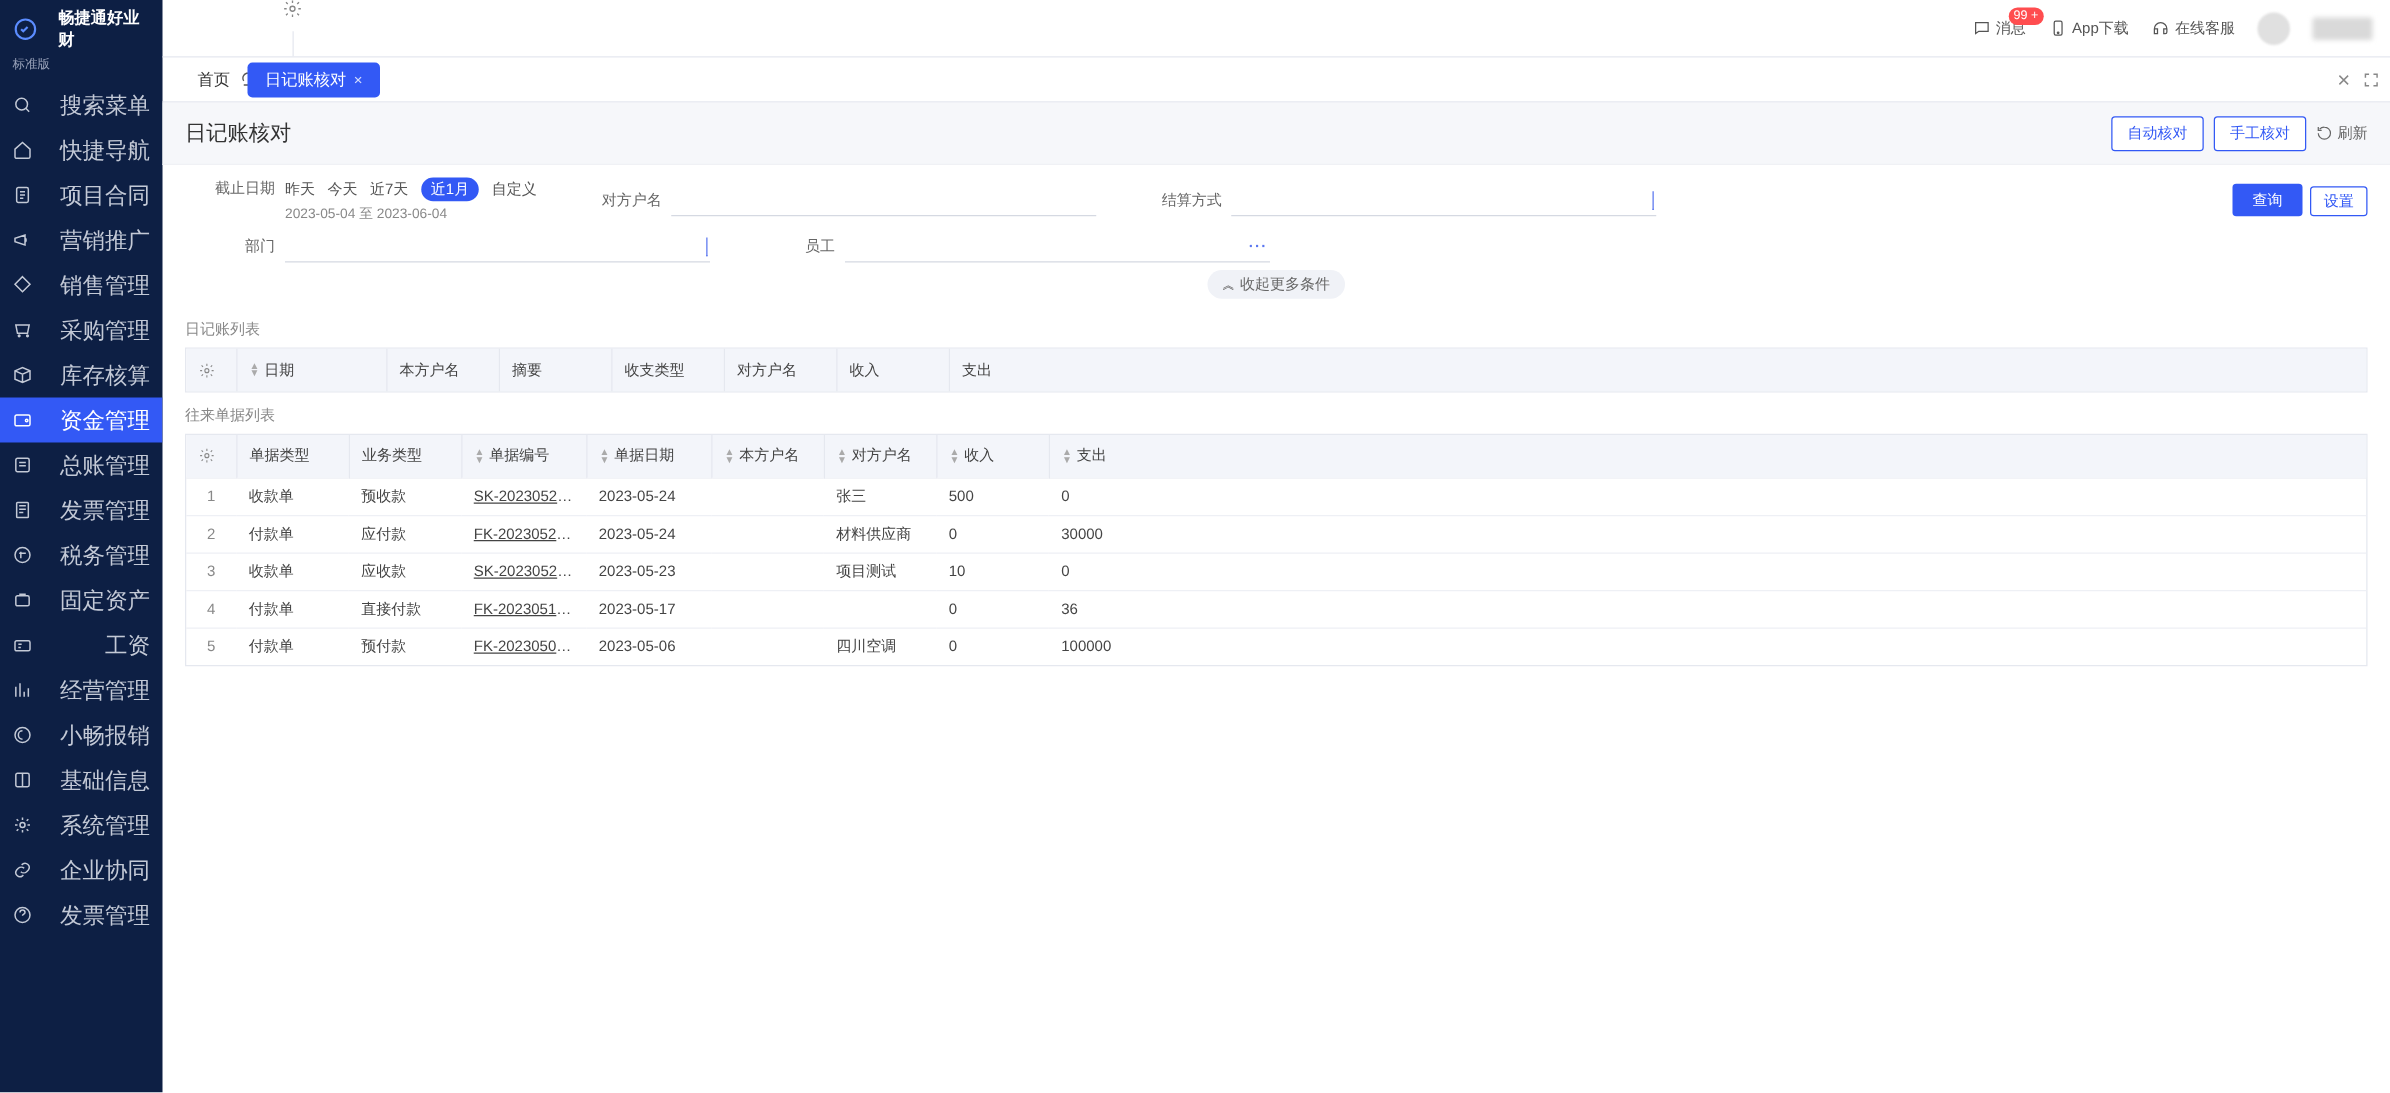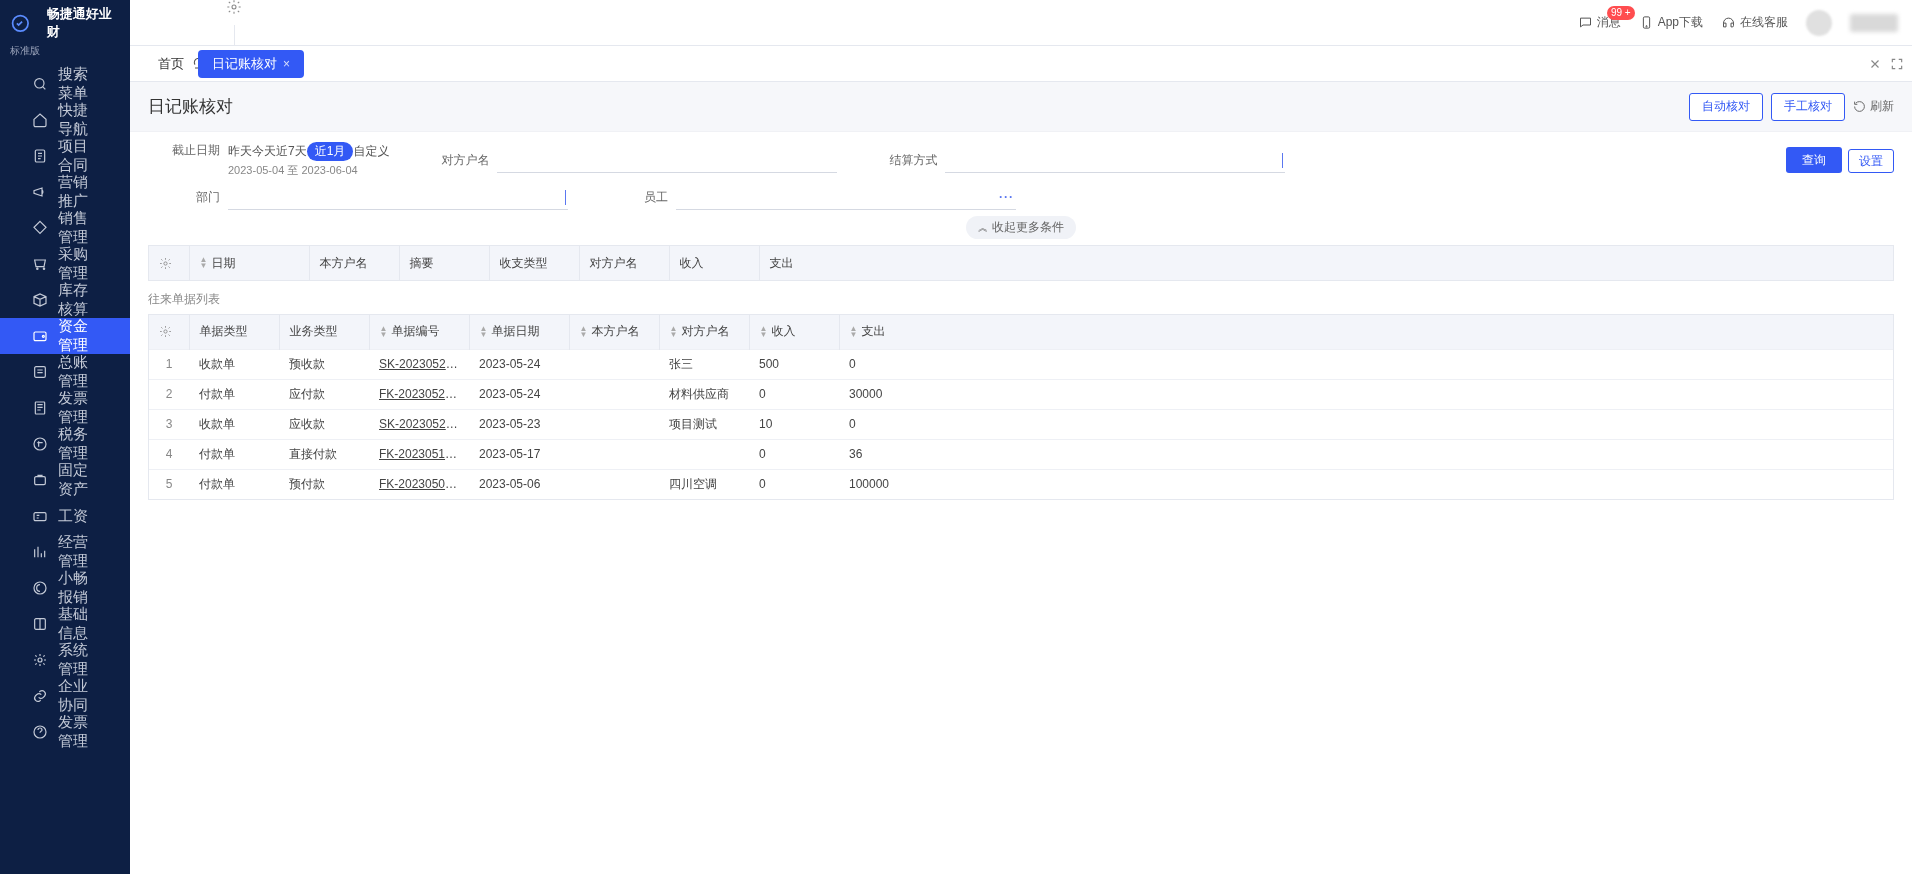--- a/index.html
+++ b/index.html
@@ -7,21 +7,21 @@
 .app { display: flex; height: 100vh; }
 
 
 .sidebar { width: 130px; background: #0d1f44; color: #c3c9d6; display: flex; flex-direction: column; }
 .sidebar-logo { height: 46px; display: flex; align-items: center; padding: 0 10px; color: #fff; font-size: 13px; font-weight: bold; gap: 16px; }
 .sidebar-logo-icon { width: 22px; height: 22px; display: inline-flex; align-items: center; justify-content: center; }
 .sidebar-badge { font-size: 10px; color: #9aa3ba; margin-top: -2px; padding-left: 10px; background: transparent; }
 .sidebar-items { flex: 1; overflow-y: auto; padding-top: 8px; }
 .sidebar-items::-webkit-scrollbar { width: 6px; }
 .sidebar-items::-webkit-scrollbar-thumb { background: #3a4766; border-radius: 3px; }
-.sidebar-item { height: 36px; display: flex; align-items: center; padding: 0 32px; gap: 10px; cursor: pointer; font-size: 15px; }
+.sidebar-item { height: 36px; display: flex; align-items: center; padding: 0 10px; gap: 10px; cursor: pointer; font-size: 18px; justify-content: space-between; }
 .sidebar-item.active { background: #3359f5; color: #fff; }
 .sidebar-item .icon { width: 16px; height: 16px; display: inline-flex; align-items: center; justify-content: center; flex-shrink: 0; }
 
 
 .main { flex: 1; display: flex; flex-direction: column; min-width: 0; }
 
 
 .topbar { height: 46px; border-bottom: 1px solid #e5e8ef; display: flex; align-items: center; padding: 0 14px; gap: 14px; }
 .topbar-left { display: flex; align-items: center; gap: 10px; flex-direction: column; }
 .org-select { display: flex; align-items: center; gap: 8px; color: #666; cursor: pointer; min-width: 180px; }
@@ -48,21 +48,21 @@
 .page-title { font-size: 17px; font-weight: 500; color: #333; }
 .page-actions { margin-left: auto; display: flex; align-items: center; gap: 8px; }
 .btn-outline { height: 28px; padding: 0 12px; border: 1px solid #3359f5; background: #fff; color: #3359f5; border-radius: 3px; cursor: pointer; font-size: 12px; }
 .btn-plain { display: inline-flex; align-items: center; gap: 4px; color: #666; cursor: pointer; font-size: 12px; }
 
 
 .filter-area { padding: 10px 18px 6px 18px; }
 .filter-row { display: flex; align-items: center; }
 .filter-cell { display: flex; align-items: center; gap: 8px; margin-right: 28px; }
 .filter-label { width: 72px; text-align: right; color: #666; font-size: 12px; }
-.quick-dates { display: flex; align-items: center; }
+.quick-dates { display: flex; align-items: center; gap: 10px; }
 .quick-date { color: #555; cursor: pointer; }
 .quick-date.active { background: #3359f5; color: #fff; border-radius: 10px; padding: 1px 8px; }
 .date-range-text { color: #888; font-size: 11px; margin-top: 2px; }
 .underline-input { border: none; border-bottom: 1px solid #d5d9e2; height: 26px; width: 340px; background: transparent; outline: none; font-size: 12px; }
 .dropdown-wrap { display: flex; align-items: center; position: relative; }
 .dropdown-wrap .dd-icon { position: absolute; right: 2px; color: #5b77f0; pointer-events: none; }
 .ellipsis-icon { position: absolute; right: 2px; color: #5b77f0; font-weight: bold; pointer-events: none; letter-spacing: 1px; }
 .filter-right-col { margin-left: auto; display: flex; flex-direction: row; gap: 6px; align-items: flex-end; }
 .btn-primary { height: 26px; padding: 0 16px; background: #3359f5; color: #fff; border: none; border-radius: 3px; cursor: pointer; font-size: 12px; }
 .btn-outline-sm { height: 24px; padding: 0 10px; background: #fff; color: #3359f5; border: 1px solid #3359f5; border-radius: 3px; cursor: pointer; font-size: 12px; }
@@ -423,20 +423,21 @@
         </div>
       </div>
       <div class="collapse-row">
         <span class="collapse-pill">
           <span style="font-size:10px;">︽</span>
           <span>收起更多条件</span>
         </span>
       </div>
     </div>
 
+    <div class="section-title">日记账列表</div>
     <div class="table-wrap">
       <table class="tbl">
         <colgroup>
             <col style="width:40px">
             <col style="width:120px">
             <col style="width:90px">
             <col style="width:90px">
             <col style="width:90px">
             <col style="width:90px">
             <col style="width:90px">

